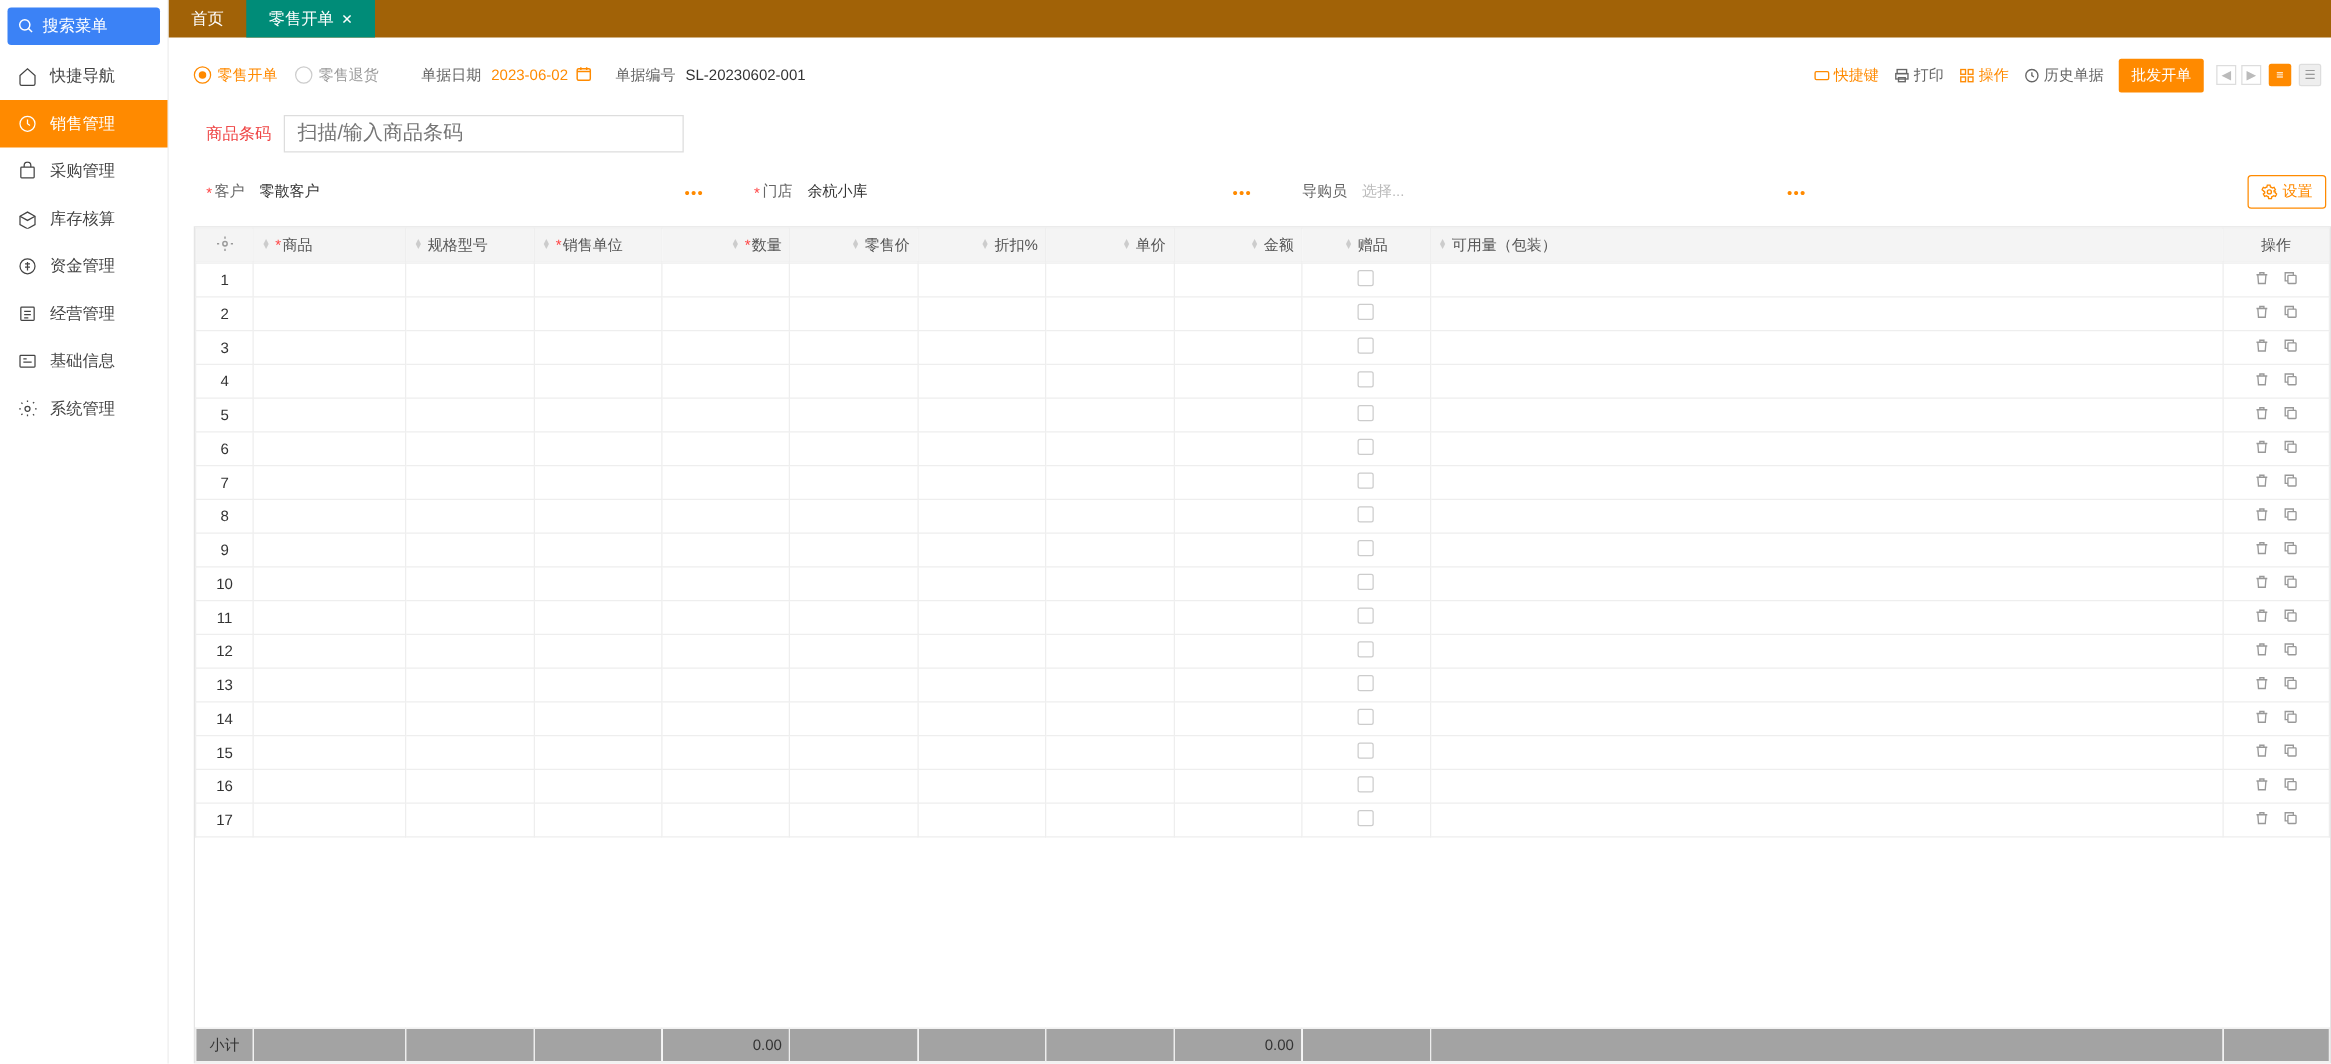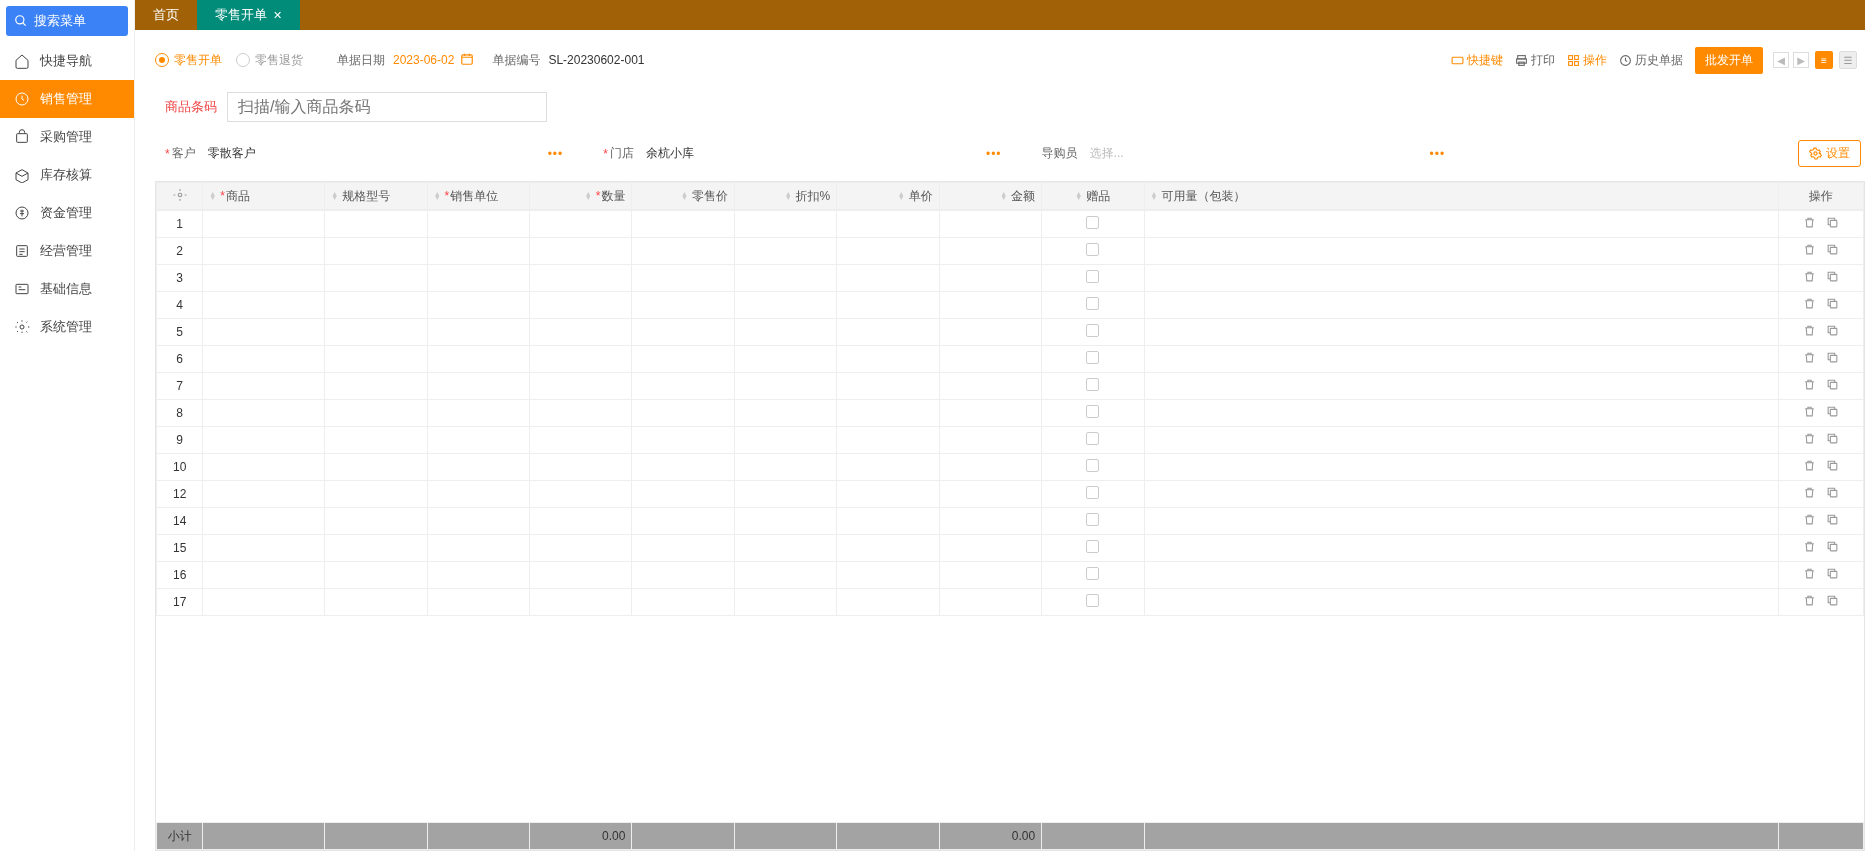--- a/index.html
+++ b/index.html
@@ -518,21 +518,69 @@
                           <path d="M4 7h16M9 7V4h6v3M6 7l1 13h10l1-13"></path>
                         </svg></span>
                       <span><svg width="13" height="13" viewBox="0 0 24 24" fill="none" stroke="currentColor" stroke-width="2">
                           <rect x="8" y="8" width="12" height="12" rx="1"></rect>
                           <path d="M16 8V4H4v12h4"></path>
                         </svg></span>
                     </div>
                   </td>
                 </tr>
                 <tr>
+                  <td class="col-idx center">11</td>
+                  <td class="col-prod"></td>
+                  <td class="col-spec"></td>
+                  <td class="col-unit"></td>
+                  <td class="col-qty"></td>
+                  <td class="col-price"></td>
+                  <td class="col-disc"></td>
+                  <td class="col-uprice"></td>
+                  <td class="col-amt"></td>
+                  <td class="col-gift center"><span class="chk"></span></td>
+                  <td class="col-avail"></td>
+                  <td class="col-ops">
+                    <div class="row-ops">
+                      <span><svg width="13" height="13" viewBox="0 0 24 24" fill="none" stroke="currentColor" stroke-width="2">
+                          <path d="M4 7h16M9 7V4h6v3M6 7l1 13h10l1-13"></path>
+                        </svg></span>
+                      <span><svg width="13" height="13" viewBox="0 0 24 24" fill="none" stroke="currentColor" stroke-width="2">
+                          <rect x="8" y="8" width="12" height="12" rx="1"></rect>
+                          <path d="M16 8V4H4v12h4"></path>
+                        </svg></span>
+                    </div>
+                  </td>
+                </tr>
+                <tr>
                   <td class="col-idx center">12</td>
+                  <td class="col-prod"></td>
+                  <td class="col-spec"></td>
+                  <td class="col-unit"></td>
+                  <td class="col-qty"></td>
+                  <td class="col-price"></td>
+                  <td class="col-disc"></td>
+                  <td class="col-uprice"></td>
+                  <td class="col-amt"></td>
+                  <td class="col-gift center"><span class="chk"></span></td>
+                  <td class="col-avail"></td>
+                  <td class="col-ops">
+                    <div class="row-ops">
+                      <span><svg width="13" height="13" viewBox="0 0 24 24" fill="none" stroke="currentColor" stroke-width="2">
+                          <path d="M4 7h16M9 7V4h6v3M6 7l1 13h10l1-13"></path>
+                        </svg></span>
+                      <span><svg width="13" height="13" viewBox="0 0 24 24" fill="none" stroke="currentColor" stroke-width="2">
+                          <rect x="8" y="8" width="12" height="12" rx="1"></rect>
+                          <path d="M16 8V4H4v12h4"></path>
+                        </svg></span>
+                    </div>
+                  </td>
+                </tr>
+                <tr>
+                  <td class="col-idx center">13</td>
                   <td class="col-prod"></td>
                   <td class="col-spec"></td>
                   <td class="col-unit"></td>
                   <td class="col-qty"></td>
                   <td class="col-price"></td>
                   <td class="col-disc"></td>
                   <td class="col-uprice"></td>
                   <td class="col-amt"></td>
                   <td class="col-gift center"><span class="chk"></span></td>
                   <td class="col-avail"></td>

